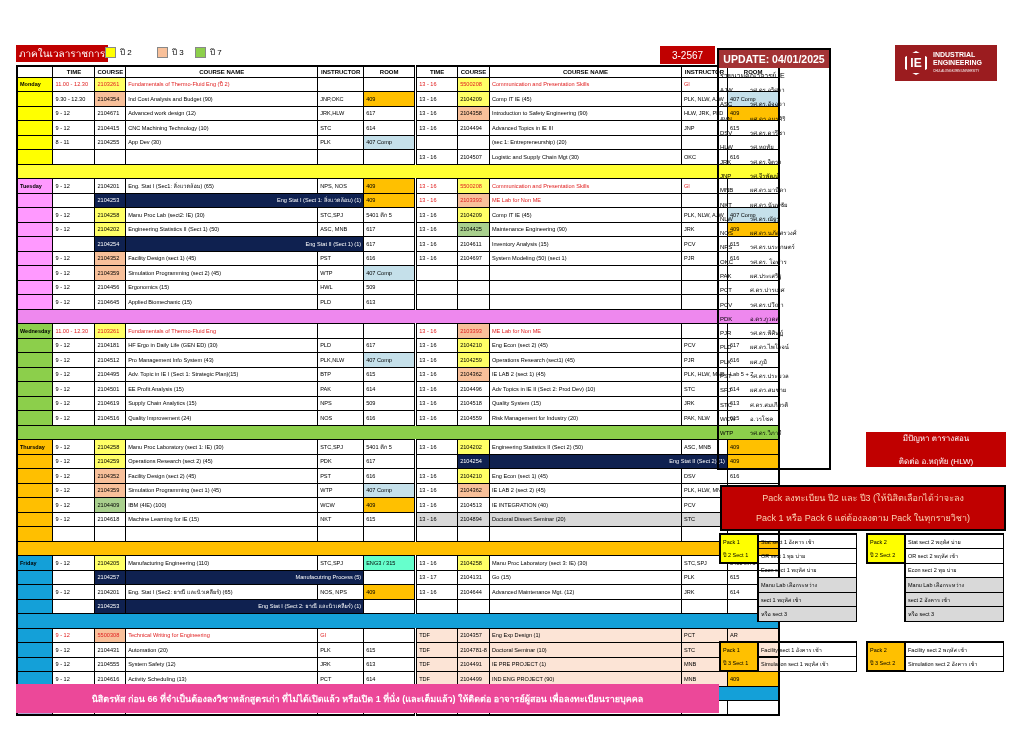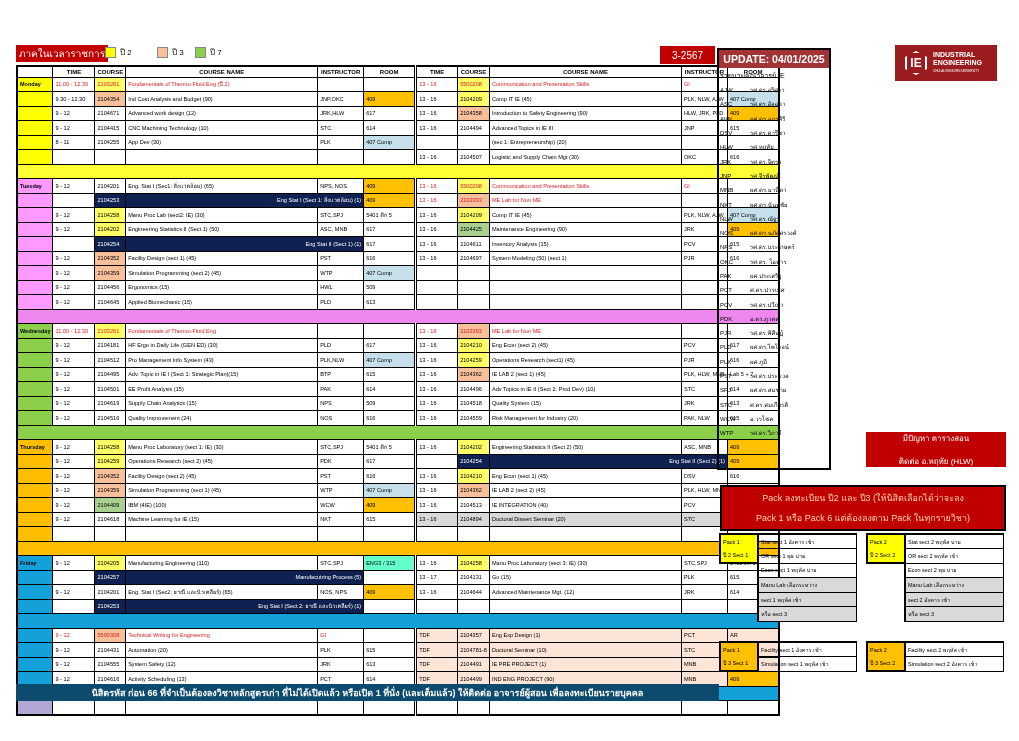--- a/index.html
+++ b/index.html
@@ -38,21 +38,21 @@
 .fac-row{display:flex;height:14.3px;align-items:center;padding-left:1px}
 .fac-row .code{width:30px}
 #logo{left:895px;top:45px;width:102px;height:36px;background:#9b1c1f;color:#fff;display:flex;align-items:center;gap:6px;padding-left:10px}
 #logo .mark{width:22px;height:24px;border:2px solid #fff;font-weight:bold;font-size:12px;display:flex;align-items:center;justify-content:center;clip-path:polygon(50% 0,100% 25%,100% 75%,50% 100%,0 75%,0 25%)}
 #logo .txt{font-size:7px;font-weight:bold;line-height:8px}
 #logo .txt small{font-size:3px;display:block;font-weight:normal}
 #problem{left:866px;top:432px;width:140px;height:35px;background:#c00000;color:#fff;font-size:8px;display:flex;flex-direction:column;align-items:center;justify-content:center;gap:10px}
 #pack-head{left:720px;top:485px;width:286px;height:46px;background:#c00000;color:#fbd4b4;font-size:9px;display:flex;flex-direction:column;align-items:center;justify-content:center;gap:6px;border:2px solid #000}
 .packbox{font-size:5.5px;border-collapse:collapse}
 .packbox td{height:14.6px;padding:0 2px;white-space:nowrap;vertical-align:middle}
-#footer{left:16px;top:684px;width:703px;height:17px;background:#0c4a6e;color:#fff;font-weight:bold;font-size:9px;display:flex;align-items:center;justify-content:center;white-space:nowrap}
+#footer{left:16px;top:684px;width:703px;height:29px;background:#ec4899;color:#fff;font-weight:bold;font-size:9px;display:flex;align-items:center;justify-content:center;white-space:nowrap}
 </style>
 </head>
 <body>
 
 <div id="title-bar" class="abs">ภาคในเวลาราชการ</div>
 <div class="abs legend" style="left:105px">
     <span class="sw" style="background:#ffff00"></span>
     <span>ปี 2</span>
   </div>
 <div class="abs legend" style="left:157px">

